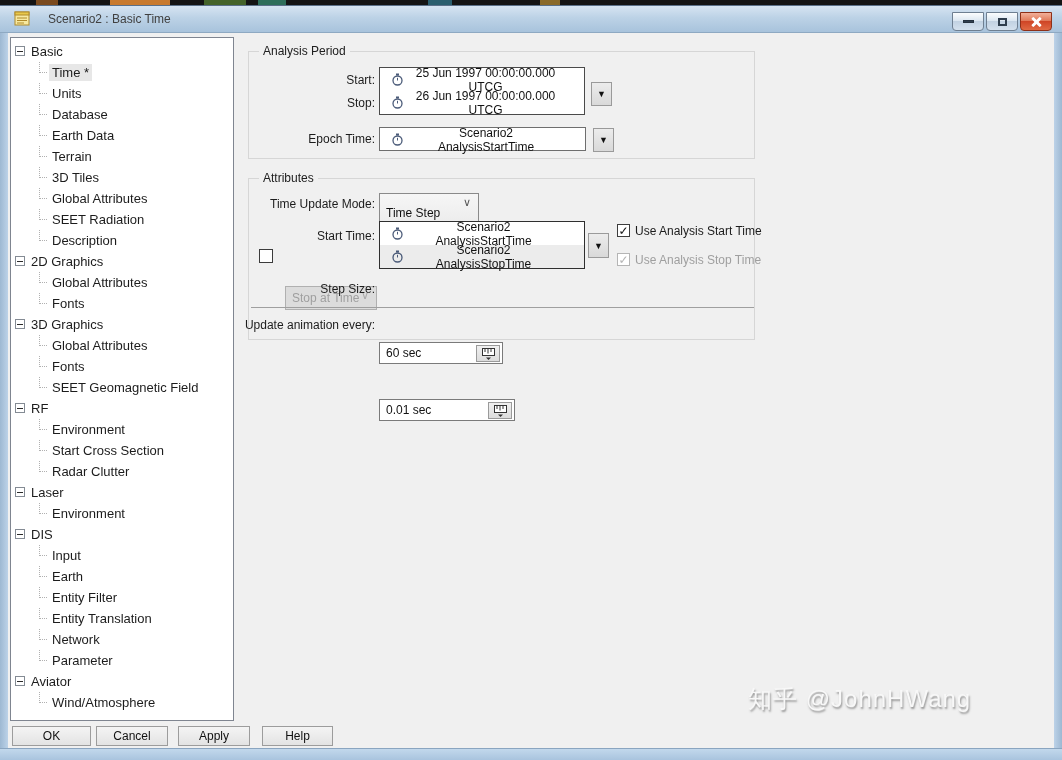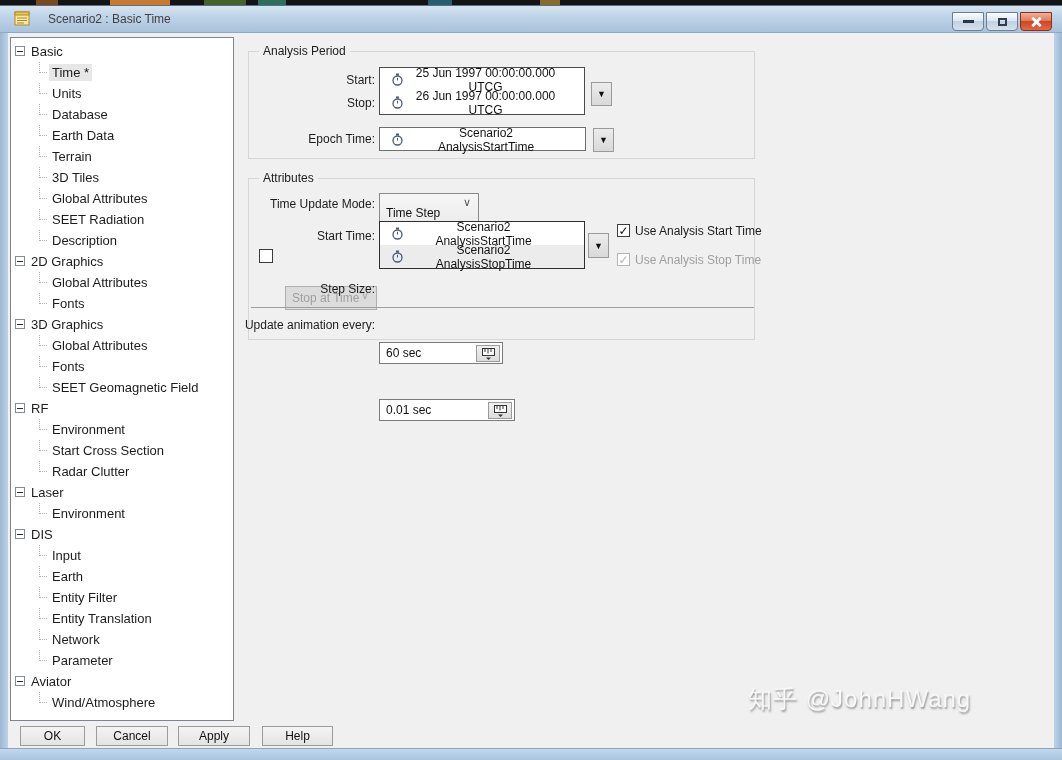--- a/index.html
+++ b/index.html
@@ -402,16 +402,16 @@
           <line x1="6" y1="1" x2="6" y2="5.5" stroke="#333"></line>
           <line x1="9" y1="1" x2="9" y2="4" stroke="#333"></line>
           <polygon points="4,9.5 9,9.5 6.5,12" fill="#333"></polygon>
         </svg>
     </span>
   </div>
 </div>
 
 <div class="abs watermark" style="left:748px; top:683px;">知乎 @JohnHWang</div>
 
-<div class="abs btn" style="left:20px; top:726px; width:65px;">OK</div>
+<div class="abs btn" style="left:12px; top:726px; width:79px;">OK</div>
 <div class="abs btn" style="left:96px; top:726px; width:72px;">Cancel</div>
 <div class="abs btn" style="left:178px; top:726px; width:72px;">Apply</div>
 <div class="abs btn" style="left:262px; top:726px; width:71px;">Help</div>
 
 </body></html>

